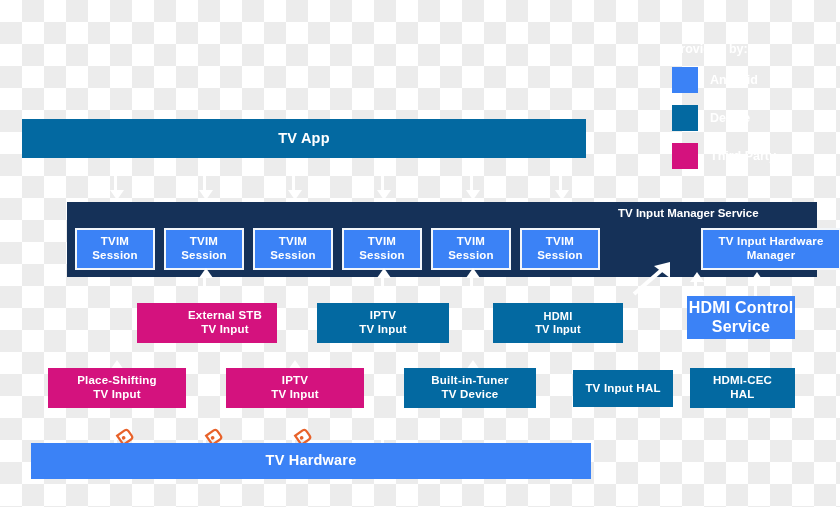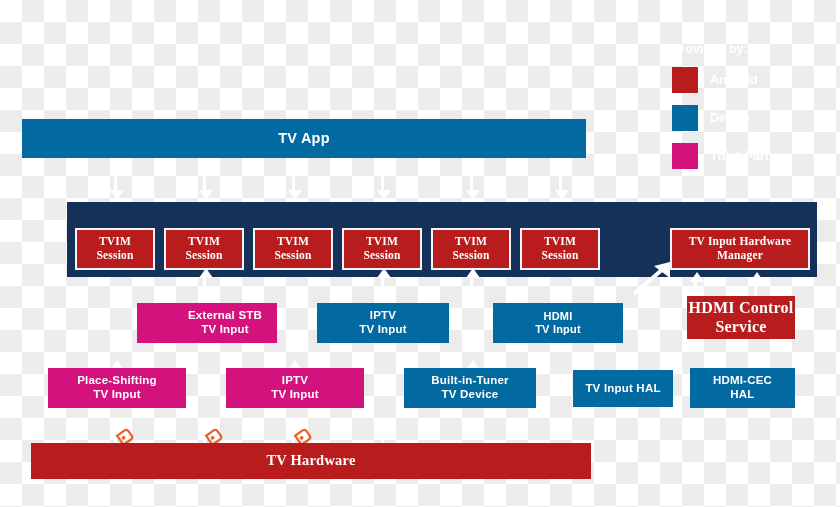--- a/index.html
+++ b/index.html
@@ -11,21 +11,21 @@
       linear-gradient(45deg,#ececec 25%,transparent 25%,transparent 75%,#ececec 75%),
       linear-gradient(45deg,#ececec 25%,transparent 25%,transparent 75%,#ececec 75%);
     background-size:44px 44px;
     background-position:0 0,22px 22px;
     overflow:hidden;
   }
   #stage{position:relative;width:840px;height:507px;}
   .box{position:absolute;box-sizing:border-box;display:flex;align-items:center;
        justify-content:center;text-align:center;color:#ffffff;font-weight:bold;
        line-height:1.18;letter-spacing:.2px;}
-  .green{background:#b91c1c;font-family:Liberation Serif, serif;}
+  .green{background:#3b82f6;}
   .orange{background:#0369a1;}
   .magenta{background:#d4127e;}
   .navy{background:#153158;}
   .sess{border:2px solid #f2f6fa;font-size:11.5px;}
   .lbl2{white-space:pre-line;}
 
   
   #legend{position:absolute;left:672px;top:42px;width:160px;color:#fff;font-size:12.5px;font-weight:bold;}
   #legend .ltitle{margin-bottom:9px;}
   .lrow{display:flex;align-items:center;height:30px;margin-bottom:8px;}
@@ -69,35 +69,37 @@
   <div class="arr" style="left:292px;top:160px;height:32px;"></div>
   <div class="head hdown" style="left:288px;top:190px;"></div>
   <div class="arr" style="left:381px;top:160px;height:32px;"></div>
   <div class="head hdown" style="left:377px;top:190px;"></div>
   <div class="arr" style="left:470px;top:160px;height:32px;"></div>
   <div class="head hdown" style="left:466px;top:190px;"></div>
   <div class="arr" style="left:559px;top:160px;height:32px;"></div>
   <div class="head hdown" style="left:555px;top:190px;"></div>
 
   <div class="navy" style="position:absolute;left:67px;top:202px;width:750px;height:75px;"></div>
+  <div style="position:absolute;left:618px;top:204px;width:190px;height:18px;color:#fff;
+              font-size:11.5px;font-weight:bold;display:flex;align-items:center;">TV Input Manager Service</div>
 
   <div class="box green sess lbl2" style="left:75px;top:228px;width:80px;height:42px;">TVIM
 Session</div>
   <div class="box green sess lbl2" style="left:164px;top:228px;width:80px;height:42px;">TVIM
 Session</div>
   <div class="box green sess lbl2" style="left:253px;top:228px;width:80px;height:42px;">TVIM
 Session</div>
   <div class="box green sess lbl2" style="left:342px;top:228px;width:80px;height:42px;">TVIM
 Session</div>
   <div class="box green sess lbl2" style="left:431px;top:228px;width:80px;height:42px;">TVIM
 Session</div>
   <div class="box green sess lbl2" style="left:520px;top:228px;width:80px;height:42px;">TVIM
 Session</div>
 
-  <div class="box green sess lbl2" style="left:670px;top:228px;width:140px;height:42px;">TV Input Hardware
+  <div class="box green sess lbl2" style="left:701px;top:228px;width:140px;height:42px;">TV Input Hardware
 Manager</div>
 
   <div class="head hup" style="left:199px;top:268px;"></div>
   <div class="arr" style="left:203px;top:277px;height:25px;"></div>
   <div class="head hup" style="left:377px;top:268px;"></div>
   <div class="arr" style="left:381px;top:277px;height:25px;"></div>
   <div class="head hup" style="left:466px;top:268px;"></div>
   <div class="arr" style="left:470px;top:277px;height:25px;"></div>
 
   <svg style="position:absolute;left:630px;top:258px;width:60px;height:40px;" viewBox="0 0 60 40">

